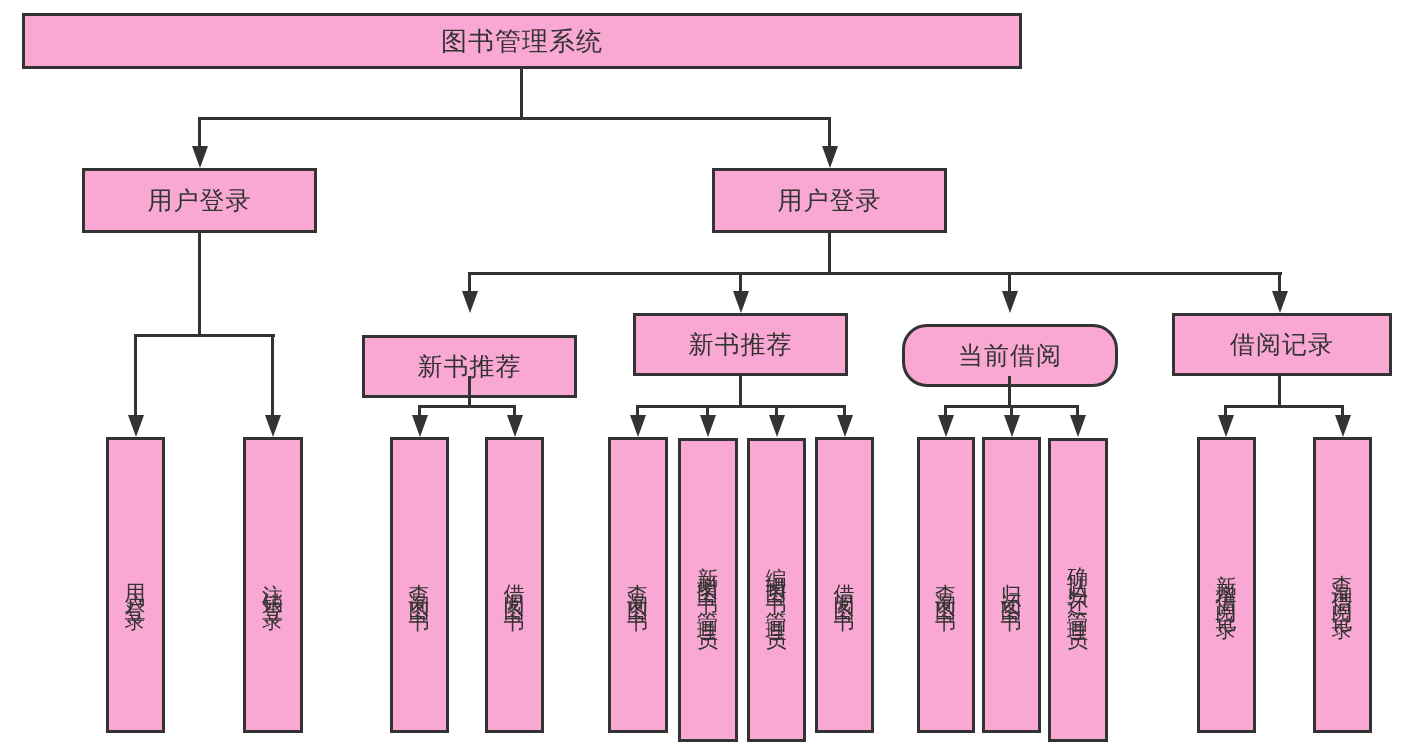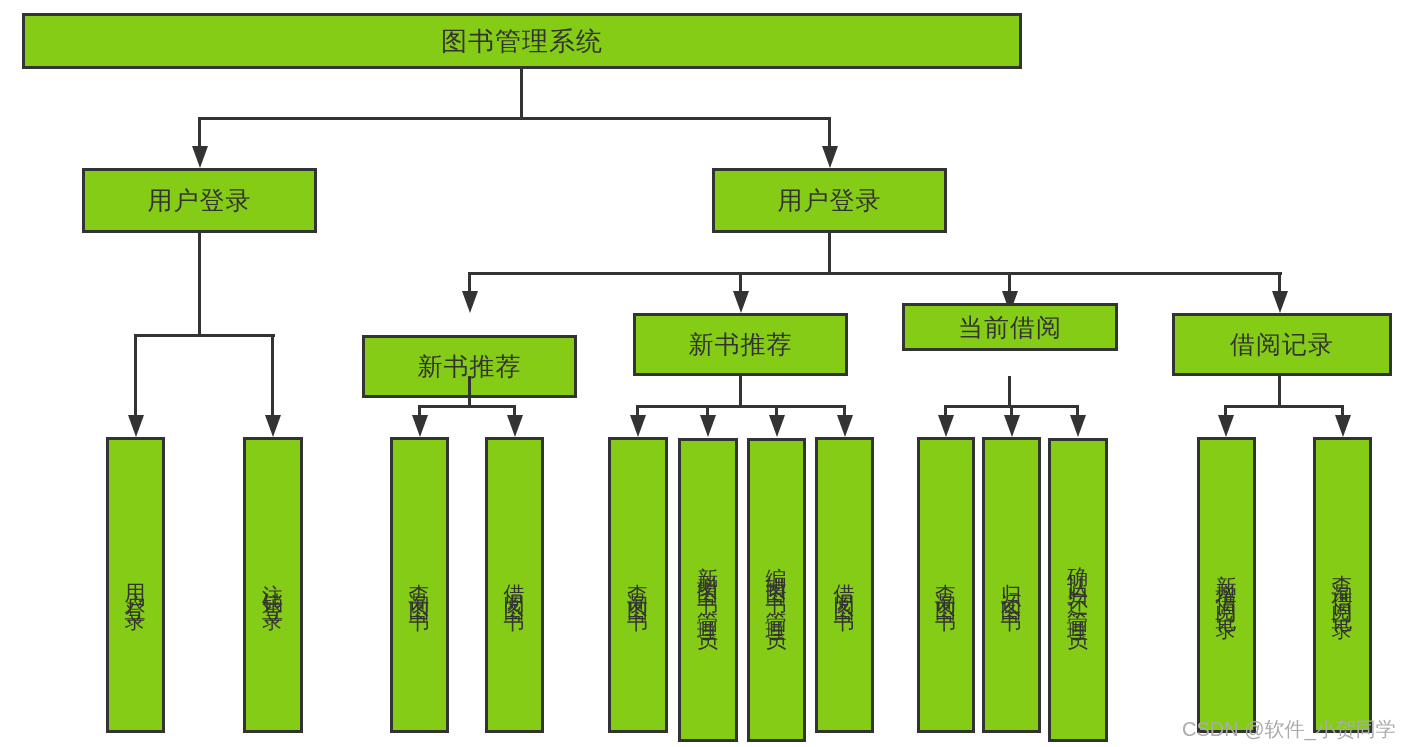--- a/index.html
+++ b/index.html
@@ -7,21 +7,21 @@
     position:relative;
     width:1405px;height:747px;
     background:var(--bg,#ffffff);
     font-family:"Liberation Sans", sans-serif;
     overflow:hidden;
   }
   .box{
     position:absolute;
     box-sizing:border-box;
     border:3px solid var(--line,#333);
-    background:#84cc16;
+    background:#f9a8d4;
     display:flex;
     align-items:center;
     justify-content:center;
     color:var(--text,#333);
   }
   .box.h-label{font-size:25px;letter-spacing:1px;}
   .box.root-label{font-size:26px;letter-spacing:1px;}
   .box.leaf{font-size:21px;}
   .leaf .vtext{
     writing-mode:vertical-rl;
@@ -90,21 +90,21 @@
     <div class="vline" style="left:1278px;top:272px;width:3px;height:23px;"></div>
     <div class="arrow" style="left:1271.5px;top:291px;"></div>
   </div>
 
   <div class="box h-label" style="left:362px;top:313px;width:215px;height:63px;margin-top:22px;">
     <span>新书推荐</span>
   </div>
   <div class="box h-label" style="left:633px;top:313px;width:215px;height:63px;">
     <span>新书推荐</span>
   </div>
-  <div class="box h-label" style="left:902px;top:303px;width:216px;height:48px;">
+  <div class="box h-label" style="left:902px;top:324px;width:216px;height:63px;border-radius:25px;">
     <span>当前借阅</span>
   </div>
   <div class="box h-label" style="left:1172px;top:313px;width:220px;height:63px;">
     <span>借阅记录</span>
   </div>
 
   <div>
     <div class="vline" style="left:468px;top:376px;width:3px;height:32px;"></div>
     <div class="hline" style="left:418px;top:405px;width:98px;height:3px;"></div>
     <div class="vline" style="left:418px;top:405px;width:3px;height:15px;"></div>
@@ -183,15 +183,14 @@
     <span class="vtext">确认归还（管理员）</span>
   </div>
 
   <div class="box leaf" style="left:1197px;top:437px;width:59px;height:296px;">
     <span class="vtext">新增借阅记录</span>
   </div>
   <div class="box leaf" style="left:1313px;top:437px;width:59px;height:296px;">
     <span class="vtext">查询借阅记录</span>
   </div>
 
-  <div class="watermark" style="left:1182px;top:716px;">CSDN @软件_小贺同学</div>
 
 </div>
 
 </body></html>

